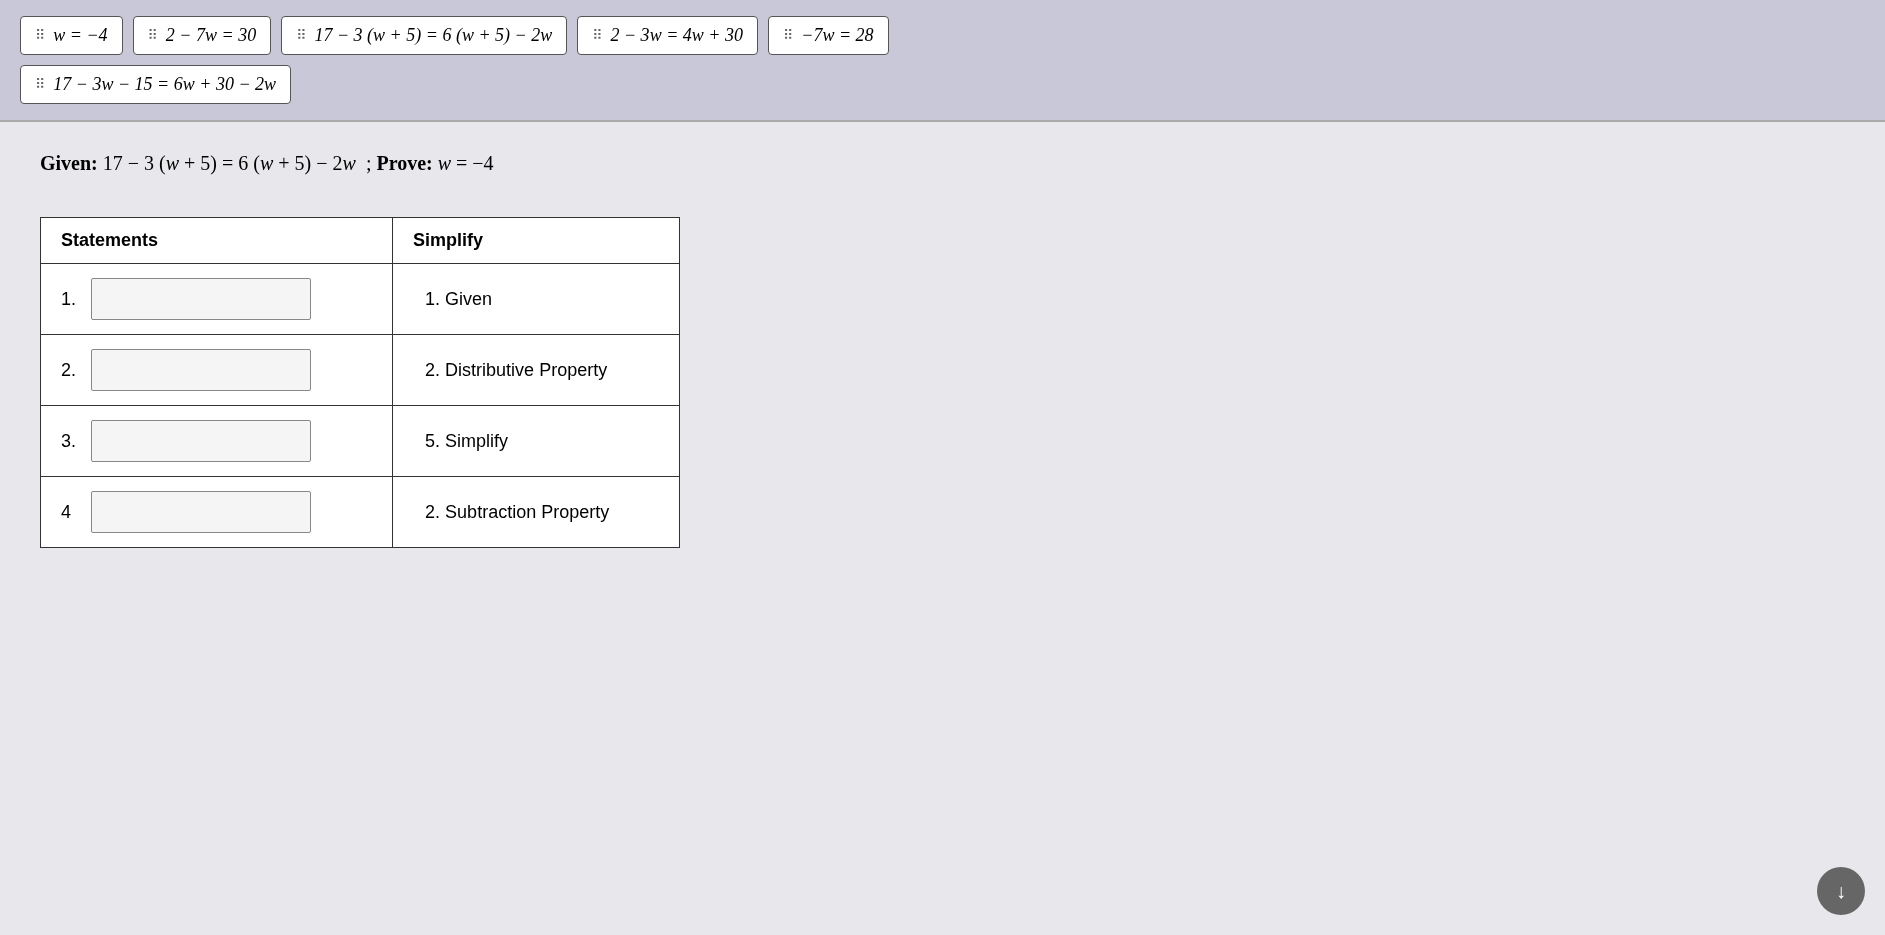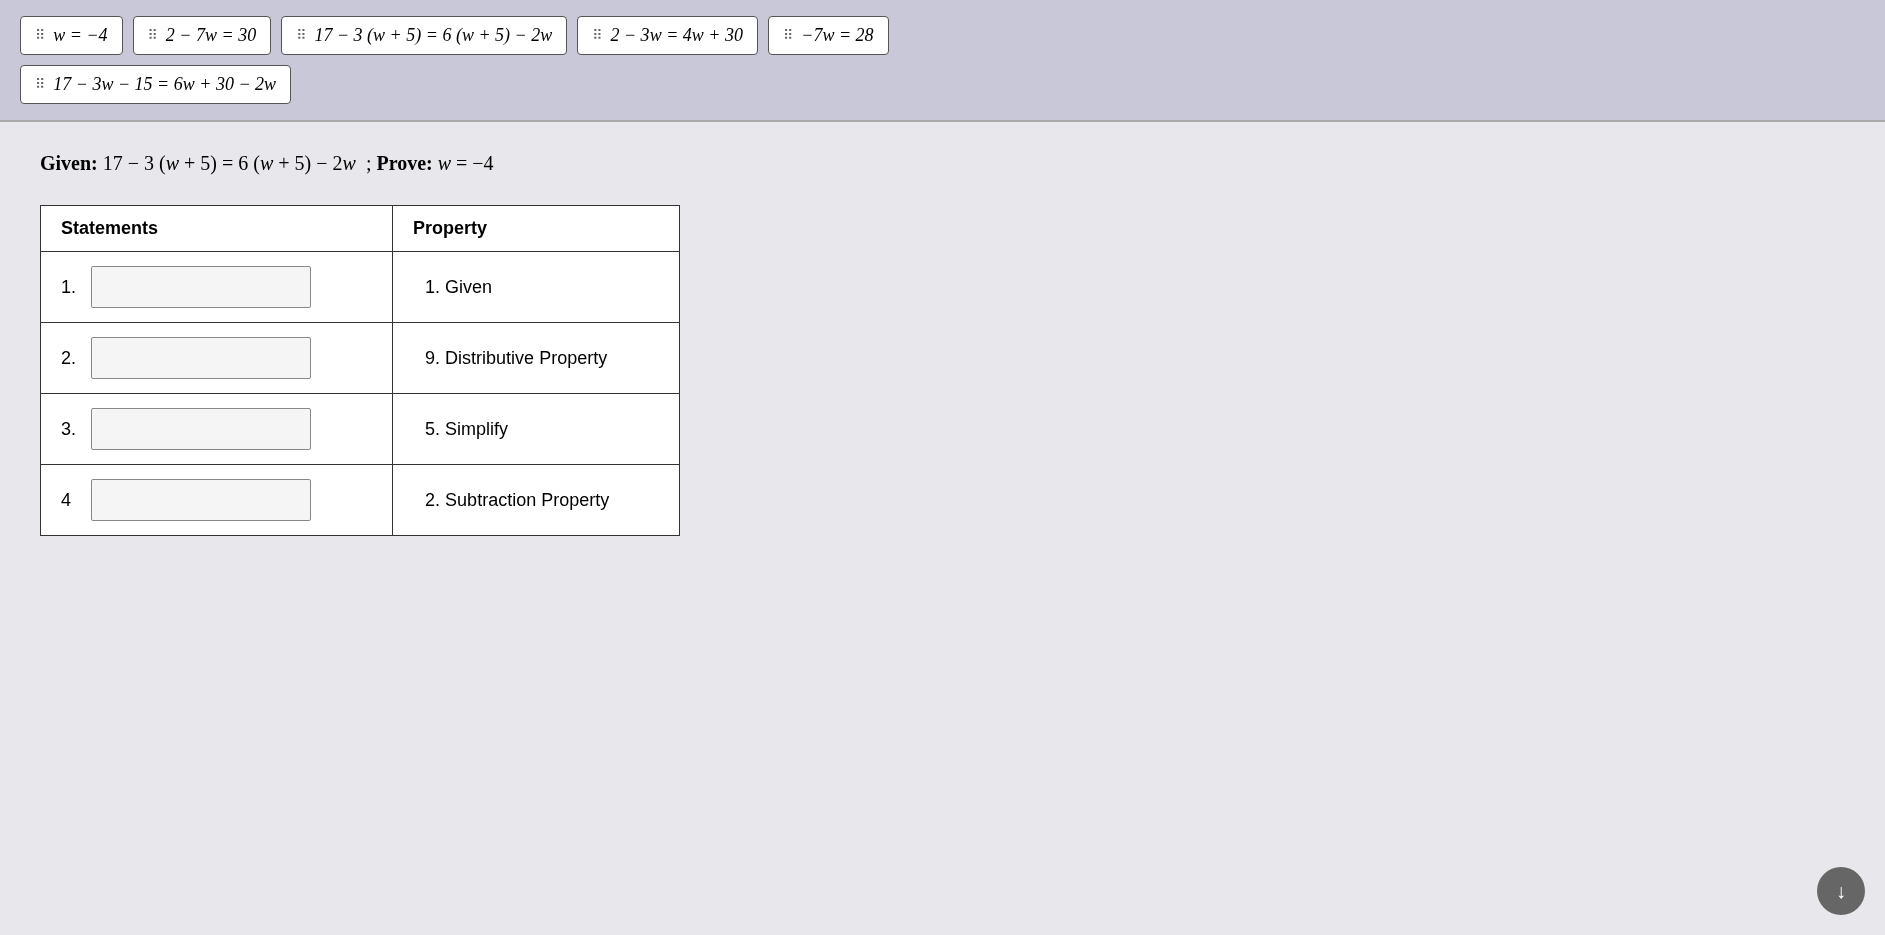--- a/index.html
+++ b/index.html
@@ -48,21 +48,21 @@
     .drag-text {
       font-style: italic;
     }
 
     .main-content {
       padding: 30px 40px;
     }
 
     .given-prove {
       font-size: 20px;
-      margin-bottom: 30px;
+      margin-bottom: 42px;
       font-weight: normal;
     }
 
     .given-prove .label {
       font-weight: bold;
     }
 
     .proof-table {
       border-collapse: collapse;
       width: 640px;
@@ -174,21 +174,21 @@
     <span> 17 − 3 (<i>w</i> + 5) = 6 (<i>w</i> + 5) − 2<i>w</i></span>
     &nbsp;; 
     <span class="label">Prove:</span>
     <span> <i>w</i> = −4</span>
   </p>
 
   <table class="proof-table">
     <thead>
       <tr>
         <th>Statements</th>
-        <th>Property</th>
+        <th>Simplify</th>
       </tr>
     </thead>
     <tbody>
 
       <tr>
         <td>
           <div class="statement-cell">
             <span class="row-number">1.</span>
             <div class="drop-box"></div>
           </div>
@@ -199,21 +199,21 @@
       </tr>
 
       <tr>
         <td>
           <div class="statement-cell">
             <span class="row-number">2.</span>
             <div class="drop-box"></div>
           </div>
         </td>
         <td>
-          <span class="reason-text">9. Distributive Property</span>
+          <span class="reason-text">2. Distributive Property</span>
         </td>
       </tr>
 
       <tr>
         <td>
           <div class="statement-cell">
             <span class="row-number">3.</span>
             <div class="drop-box"></div>
           </div>
         </td>

